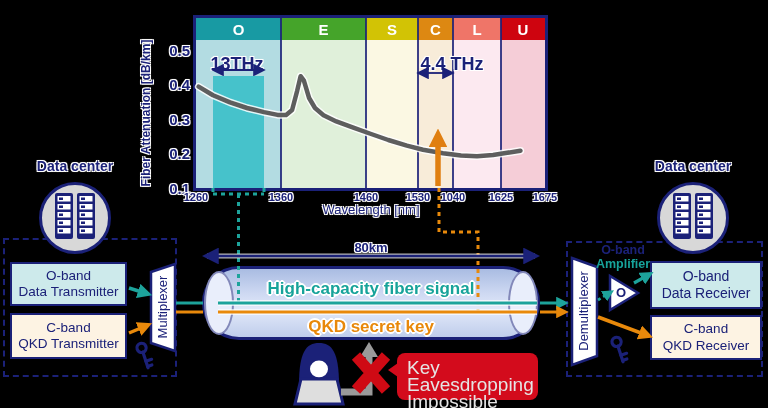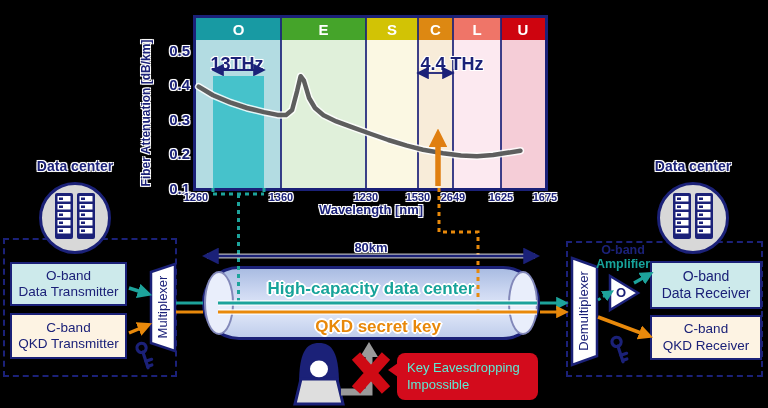--- a/index.html
+++ b/index.html
@@ -25,21 +25,21 @@
   .vtext{font-size:13px;z-index:10;text-align:center;transform:rotate(-90deg);}
   
   .fiber{border:3px solid #1b2178;border-radius:37px;z-index:2;
          background:linear-gradient(180deg,#a9bce2 0%,#cdd8f2 35%,#e2e9f9 60%,#bfcdeb 100%);}
   .fiber-cap{width:30px;height:64px;border-radius:50%;background:#e9eefb;border:2px solid rgba(27,33,120,.5);z-index:3;}
   .pill{background:#1b2178;border-radius:13px;color:#fff;font-size:15px;font-weight:bold;z-index:10;}
   .sig-teal{color:#17a39a;font-size:17px;font-weight:bold;z-index:10;}
   .sig-orange{color:#e8880a;font-size:17px;font-weight:bold;z-index:10;}
   .len-label{font-size:13px;font-weight:bold;z-index:10;text-align:center;}
   
-  .callout{background:#d30b1c;border-radius:8px;color:#5eead4;font-size:13px;line-height:17px;
+  .callout{background:#d30b1c;border-radius:8px;color:#e5e5e5;font-size:19px;line-height:17px;
            padding:6px 10px;z-index:6;}
   .callout:before{content:"";position:absolute;left:-9px;top:10px;border:7px solid transparent;
            border-right:10px solid #d30b1c;border-left:none;}
   .amp-lbl{font-size:12.5px;font-weight:bold;line-height:13.5px;text-align:center;z-index:10;}
   .amp-lbl .l2{color:#17a39a;margin-top:46px;}
   svg.overlay{position:absolute;left:0;top:0;z-index:5;pointer-events:none;}
 </style>
 </head>
 <body>
 
@@ -85,27 +85,27 @@
   <div class="abs bw-label halo" style="left:412px;width:80px;">4.4 THz</div>
 
   <div class="abs tick-y halo" style="left:146px;top:42px;">0.5</div>
   <div class="abs tick-y halo" style="left:146px;top:76px;">0.4</div>
   <div class="abs tick-y halo" style="left:146px;top:111px;">0.3</div>
   <div class="abs tick-y halo" style="left:146px;top:145px;">0.2</div>
   <div class="abs tick-y halo" style="left:146px;top:180px;">0.1</div>
 
   <div class="abs tick-x halo" style="left:174px;">1260</div>
   <div class="abs tick-x halo" style="left:259px;">1360</div>
-  <div class="abs tick-x halo" style="left:344px;">1230</div>
+  <div class="abs tick-x halo" style="left:344px;">1460</div>
   <div class="abs tick-x halo" style="left:396px;">1530</div>
-  <div class="abs tick-x halo" style="left:431px;">2649</div>
+  <div class="abs tick-x halo" style="left:431px;">1040</div>
   <div class="abs tick-x halo" style="left:479px;">1625</div>
   <div class="abs tick-x halo" style="left:523px;">1675</div>
 
-  <div class="abs halo" style="left:291px;top:202px;width:160px;font-size:13px;font-weight:bold;text-align:center;z-index:4;">Wavelength [nm]</div>
+  <div class="abs halo" style="left:291px;top:202px;width:160px;font-size:13px;font-weight:normal;text-align:center;z-index:4;">Wavelength [nm]</div>
   <div class="abs halo" style="left:66px;top:106px;width:160px;font-size:12px;font-weight:bold;text-align:center;z-index:4;transform:rotate(-90deg);">Fiber Attenuation [dB/km]</div>
 
   <div class="abs dashed-box" style="left:3px;top:238px;width:174px;height:139px;"></div>
   <div class="abs dc-label halo" style="left:15px;top:158px;">Data center</div>
   <div class="abs dc-circle ctr" style="left:39px;top:182px;">
     <span>
       <svg width="42" height="48" viewBox="0 0 42 48">
         <rect x="1" y="1" width="18" height="46" rx="2" fill="#1b2178"></rect>
         <rect x="23" y="1" width="18" height="46" rx="2" fill="#1b2178"></rect>
         <g fill="#fff">
@@ -190,22 +190,22 @@
   <div class="abs amp-lbl" style="left:585px;top:244px;width:76px;">
     <span>O-band</span><br>
     <span class="l2">Amplifier</span>
   </div>
   <div class="abs" style="left:612px;top:285px;width:18px;font-size:13px;font-weight:bold;text-align:center;z-index:10;">O</div>
 
   <div class="abs fiber" style="left:202px;top:266px;width:338px;height:74px;"></div>
   <div class="abs fiber-cap" style="left:204px;top:271px;"></div>
   <div class="abs fiber-cap" style="left:508px;top:271px;"></div>
   <div class="abs len-label halo" style="left:331px;top:240px;width:80px;">80km</div>
-  <div class="abs sig-teal ctr halo2" style="left:210px;top:279px;width:322px;">High-capacity data center</div>
-  <div class="abs sig-orange ctr halo2" style="left:217px;top:317px;width:322px;">QKD secret key</div>
+  <div class="abs sig-teal ctr halo2" style="left:210px;top:279px;width:322px;">High-capacity fiber signal</div>
+  <div class="abs sig-orange ctr halo2" style="left:210px;top:317px;width:322px;">QKD secret key</div>
 
   <div class="abs callout" style="left:397px;top:353px;width:141px;height:47px;">
     <span>Key Eavesdropping</span><br>
     <span>Impossible</span>
   </div>
 
   <svg class="overlay" width="768" height="408" viewBox="0 0 768 408">
     <defs>
       <marker id="mNavy" viewBox="0 0 10 10" refX="7" refY="5" markerWidth="7" markerHeight="7" orient="auto-start-reverse">
           <path d="M0,0 L10,5 L0,10 z" fill="#1b2178"></path>

